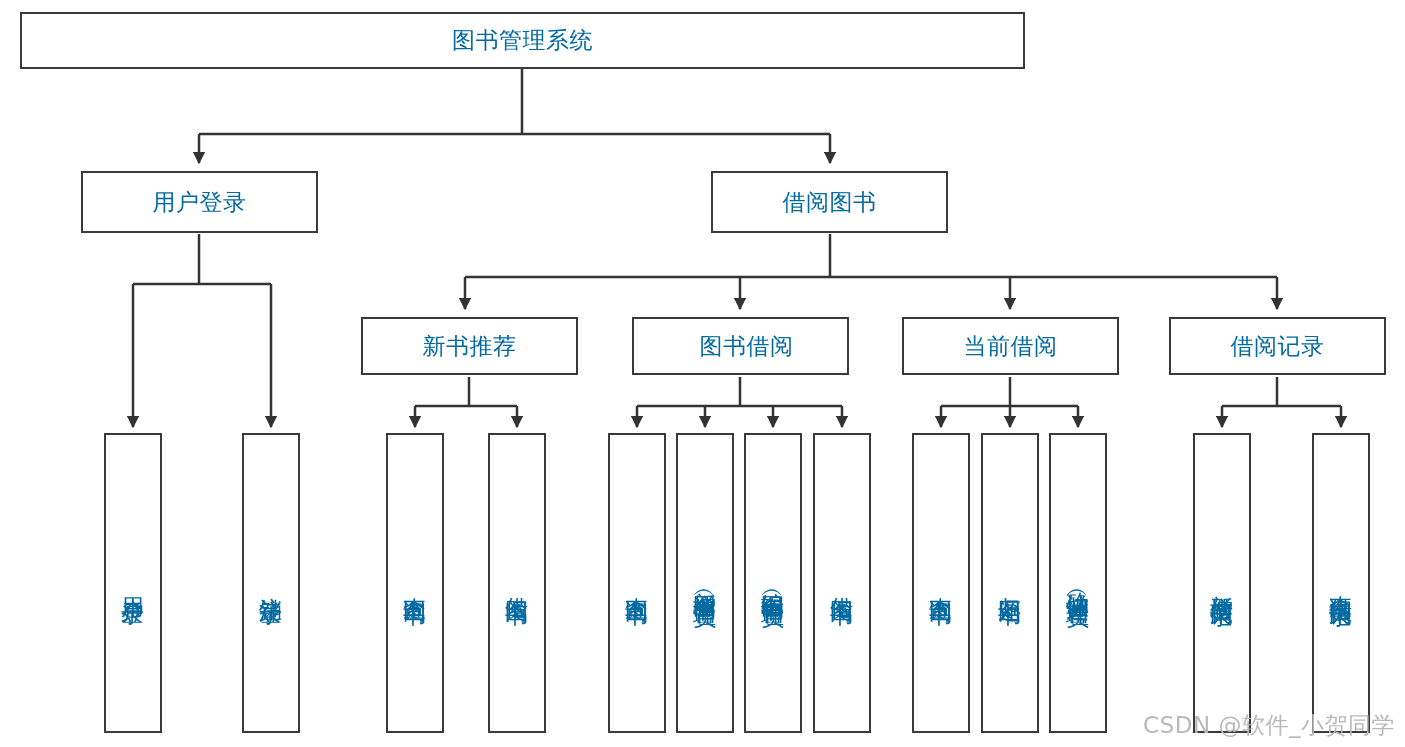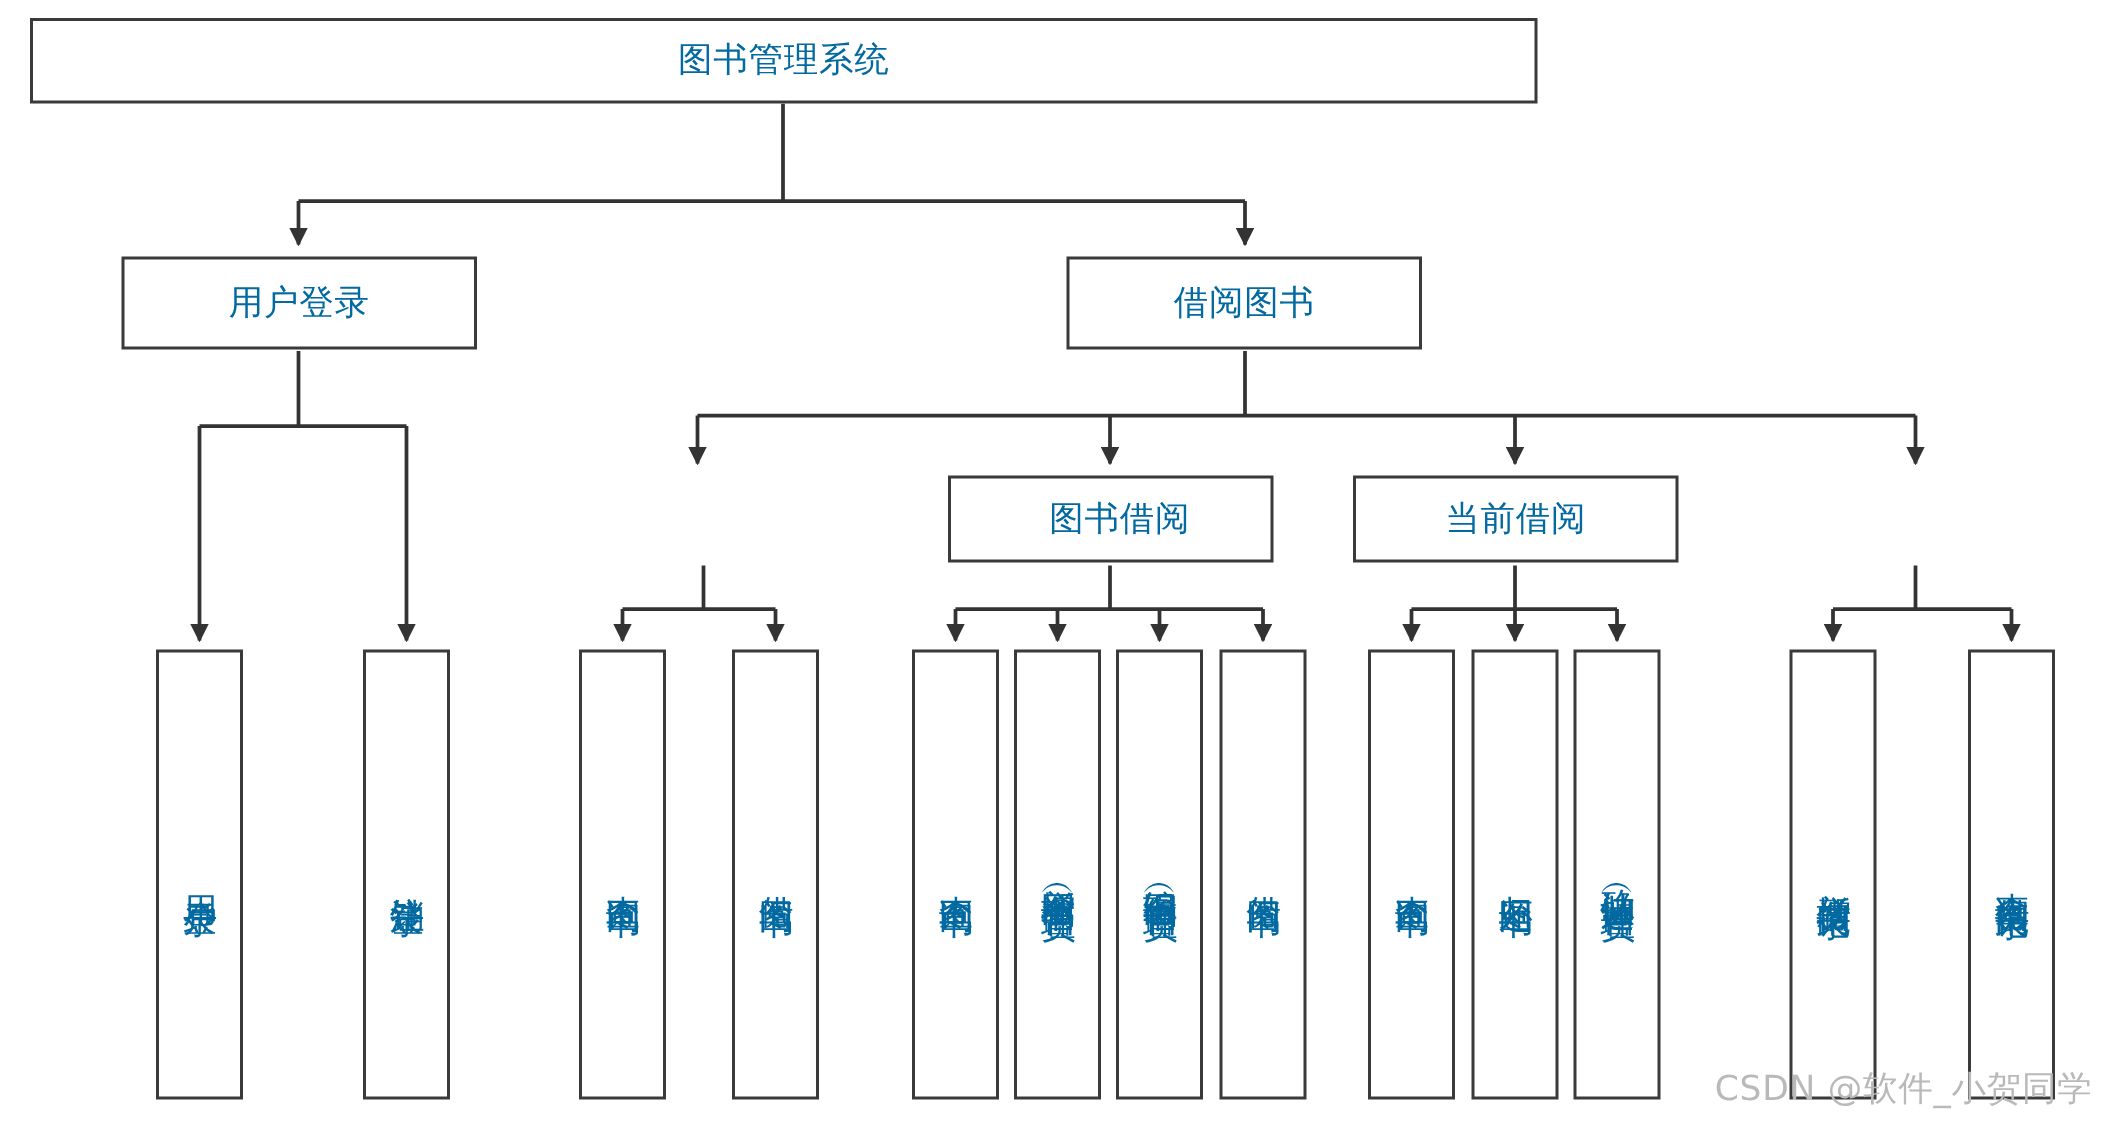--- a/index.html
+++ b/index.html
@@ -136,26 +136,32 @@
     <span class="node-label">图书管理系统</span>
   </div>
 
   <div class="node horiz" style="left:81px; top:171px; width:237px; height:62px;">
     <span class="node-label">用户登录</span>
   </div>
   <div class="node horiz" style="left:711px; top:171px; width:237px; height:62px;">
     <span class="node-label">借阅图书</span>
   </div>
 
+  <div class="node horiz" style="left:361px; top:317px; width:217px; height:58px;">
+    <span class="node-label">新书推荐</span>
+  </div>
   <div class="node horiz" style="left:632px; top:317px; width:217px; height:58px;padding-left:12px;">
     <span class="node-label">图书借阅</span>
   </div>
   <div class="node horiz" style="left:902px; top:317px; width:217px; height:58px;">
     <span class="node-label">当前借阅</span>
   </div>
+  <div class="node horiz" style="left:1169px; top:317px; width:217px; height:58px;">
+    <span class="node-label">借阅记录</span>
+  </div>
 
   <div class="node vert" style="left:104px; top:433px; width:58px; height:300px;">
     <span class="node-label">用户登录</span>
   </div>
   <div class="node vert" style="left:242px; top:433px; width:58px; height:300px;">
     <span class="node-label">注销登录</span>
   </div>
 
   <div class="node vert" style="left:386px; top:433px; width:58px; height:300px;">
     <span class="node-label">查询图书</span>

